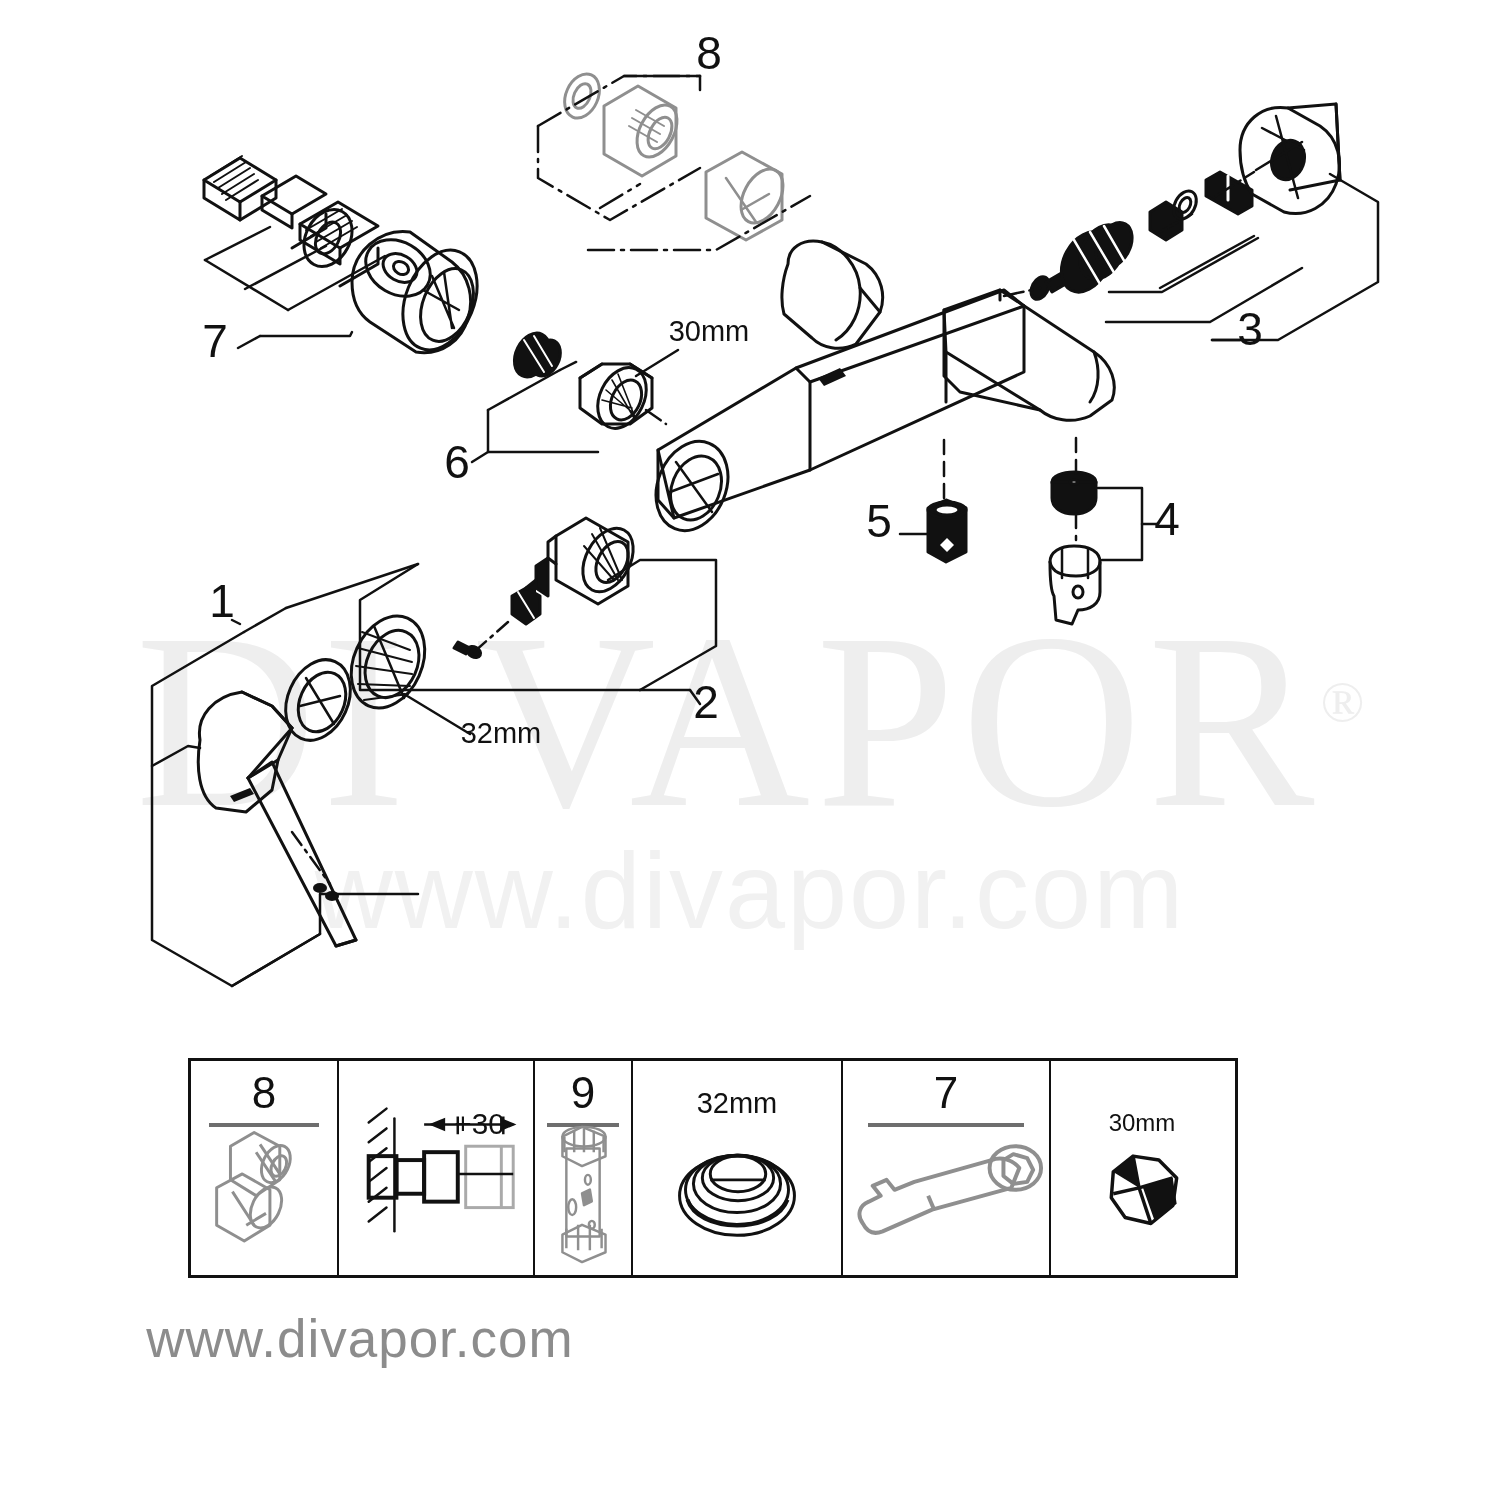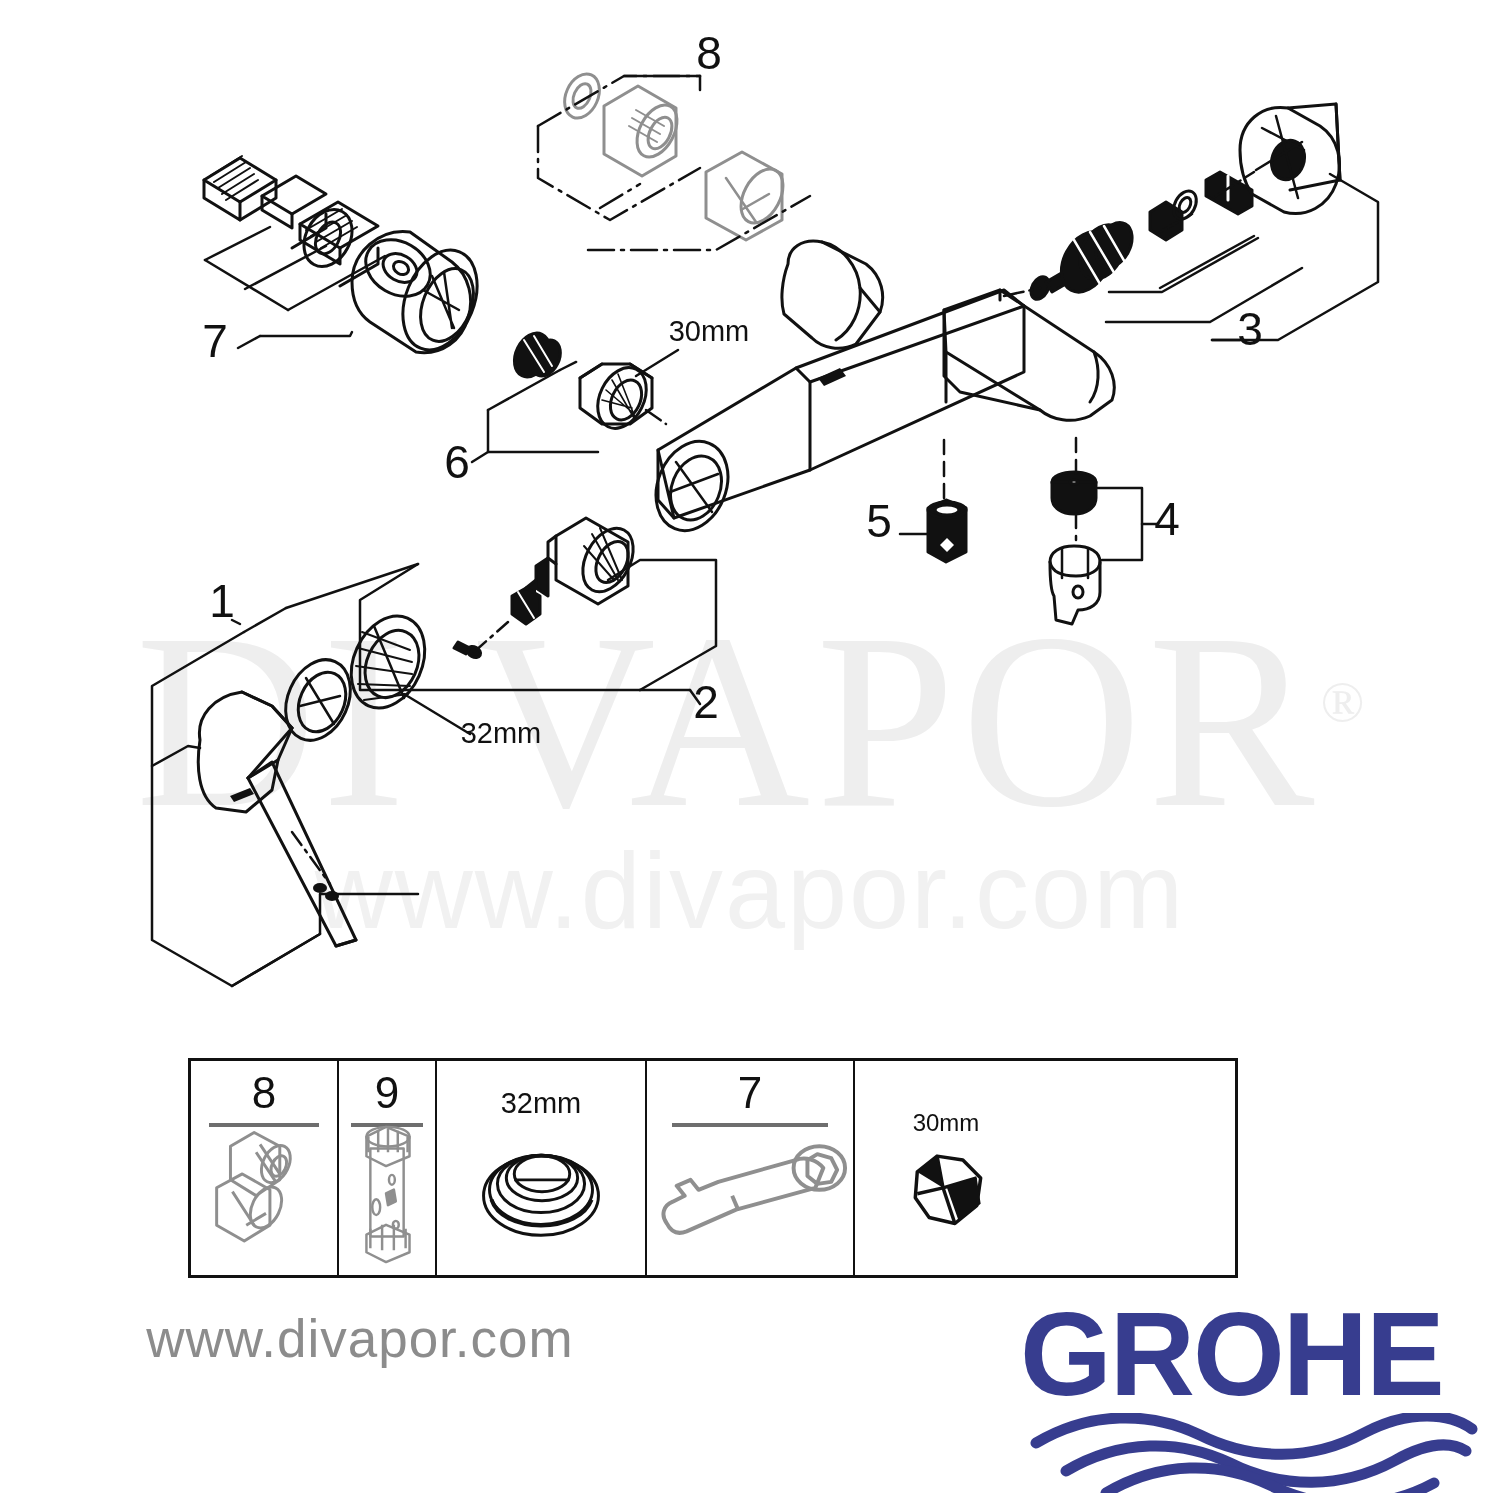--- a/index.html
+++ b/index.html
@@ -453,20 +453,46 @@
           <ellipse cx="86" cy="104" rx="13" ry="20" transform="rotate(26 86 104)"></ellipse>
           <ellipse cx="89" cy="106" rx="7" ry="11" transform="rotate(26 89 106)"></ellipse>
           <path d="M70,84 l20,30 M66,92 l20,30"></path>
           <path d="M26,128 l26,-14 l28,16 l0,36 l-26,16 l-28,-16 z"></path>
           <ellipse cx="76" cy="148" rx="14" ry="22" transform="rotate(26 76 148)"></ellipse>
           <path d="M42,132 l22,34 M56,166 l20,-12"></path>
         </g>
       </svg>
     </div>
 
+    <div class="lcell lc2">
+      <svg class="lsvg" viewBox="0 0 196 216">
+        <g fill="none" stroke="#111" stroke-width="2.5" stroke-linecap="round">
+          <path d="M56,58 L56,172"></path>
+          <path d="M30,62 l18,-14 M30,82 l18,-14 M30,102 l18,-14 M30,122 l18,-14
+                   M30,142 l18,-14 M30,162 l18,-14"></path>
+        </g>
+        <g fill="none" stroke="#111" stroke-width="4">
+          <rect x="30" y="96" width="28" height="42"></rect>
+          <rect x="58" y="100" width="28" height="34"></rect>
+          <rect x="86" y="92" width="34" height="50"></rect>
+        </g>
+        <g fill="none" stroke="#aaaaaa" stroke-width="3">
+          <rect x="128" y="86" width="48" height="62"></rect>
+          <path d="M164,86 L164,148"></path>
+        </g>
+        <g fill="none" stroke="#111" stroke-width="2.5">
+          <path d="M120,114 L176,114"></path>
+          <path d="M86,64 L176,64"></path>
+          <path d="M120,56 L120,74 M166,56 L166,74"></path>
+          <path d="M94,64 l12,-5 l0,10 z" fill="#111"></path>
+          <path d="M176,64 l-12,-5 l0,10 z" fill="#111"></path>
+        </g>
+        <text x="142" y="74" font-family="Liberation Sans, sans-serif" font-size="30" fill="#111" text-anchor="middle">+30</text>
+      </svg>
+    </div>
 
     <div class="lcell lc3">
       <div class="lnum">9</div>
       <div class="lnum-rule"></div>
       <svg class="lsvg" viewBox="0 0 98 216">
         <g fill="none" stroke="#8f8f8f" stroke-width="2.5" stroke-linejoin="round">
           <path d="M32,88 l34,0 l0,90 l-34,0 z"></path>
           <path d="M28,76 l20,-10 l24,10 l0,20 l-24,10 l-20,-10 z"></path>
           <ellipse cx="50" cy="76" rx="22" ry="10"></ellipse>
           <path d="M30,76 l0,16 M40,70 l0,22 M50,68 l0,24 M60,70 l0,22 M70,76 l0,16"></path>
@@ -523,24 +549,14 @@
         <path d="M62,112 l20,-16 l6,32 z" fill="#111"></path>
       </svg>
     </div>
 
   </div>
 
   <div id="divapor-logo">
     <div class="dv-url">www.divapor.com</div>
   </div>
 
-  <div id="grohe-logo">
-    <div class="gr-word">GROHE</div>
-    <svg width="470" height="80" viewBox="0 0 470 80">
-      <g fill="none" stroke="#373d8f" stroke-width="11" stroke-linecap="round">
-        <path d="M16,30 C70,-2 130,-2 180,22 C232,48 292,48 344,20 C390,-4 430,0 452,16"></path>
-        <path d="M46,58 C100,26 160,26 210,50 C262,76 322,76 374,48 C406,30 430,28 446,38"></path>
-        <path d="M86,80 C140,48 200,48 250,72 C302,98 362,98 414,70"></path>
-      </g>
-    </svg>
-  </div>
 
 </div>
 
 </body></html>

